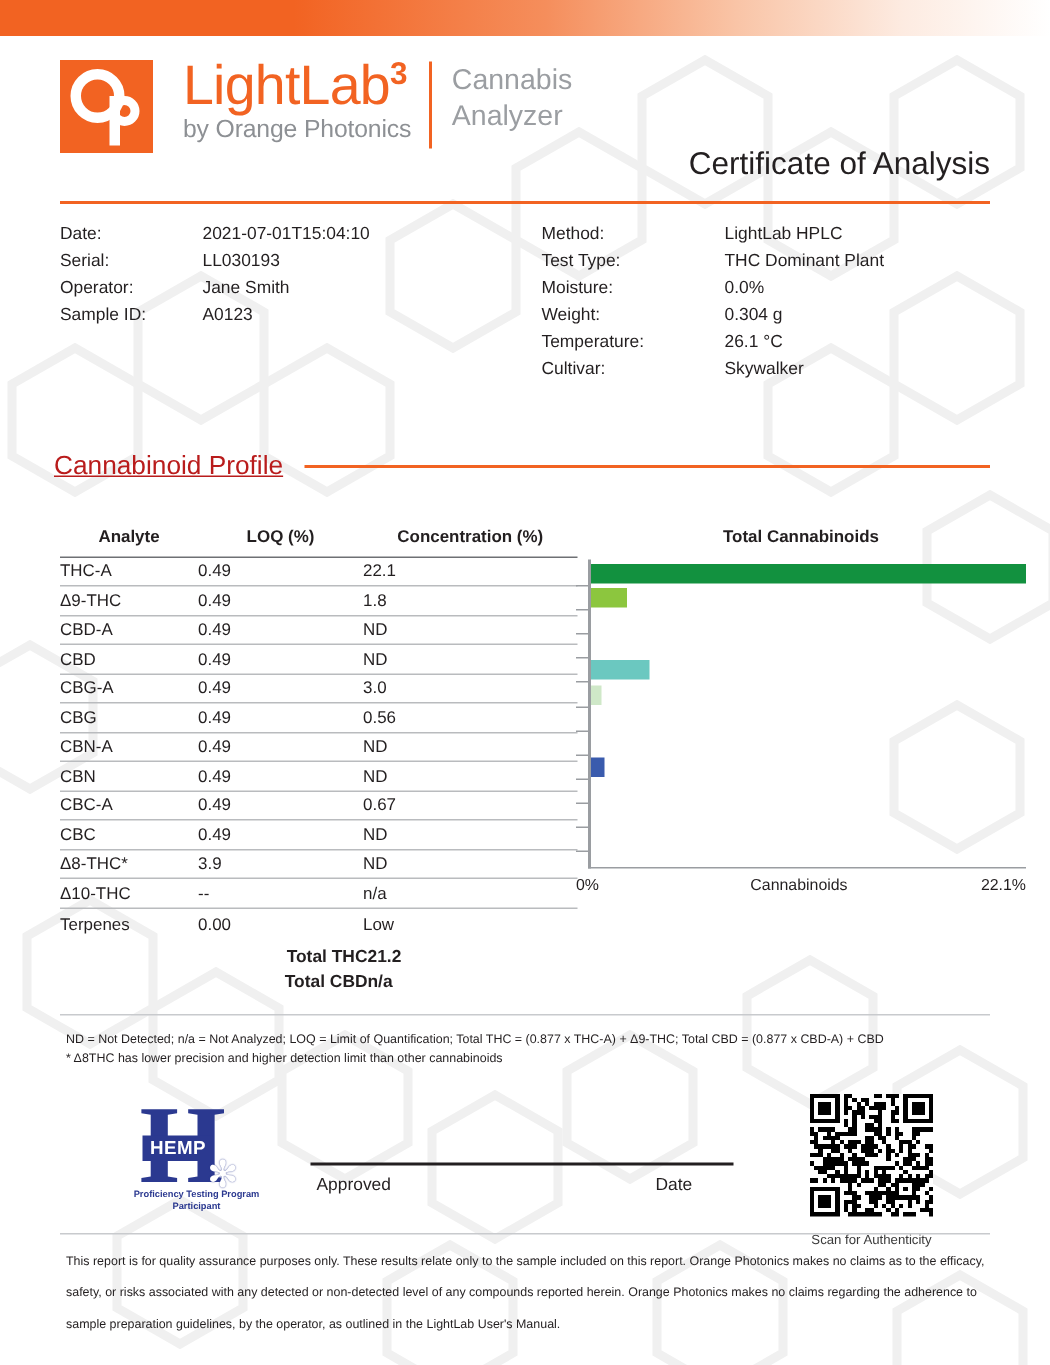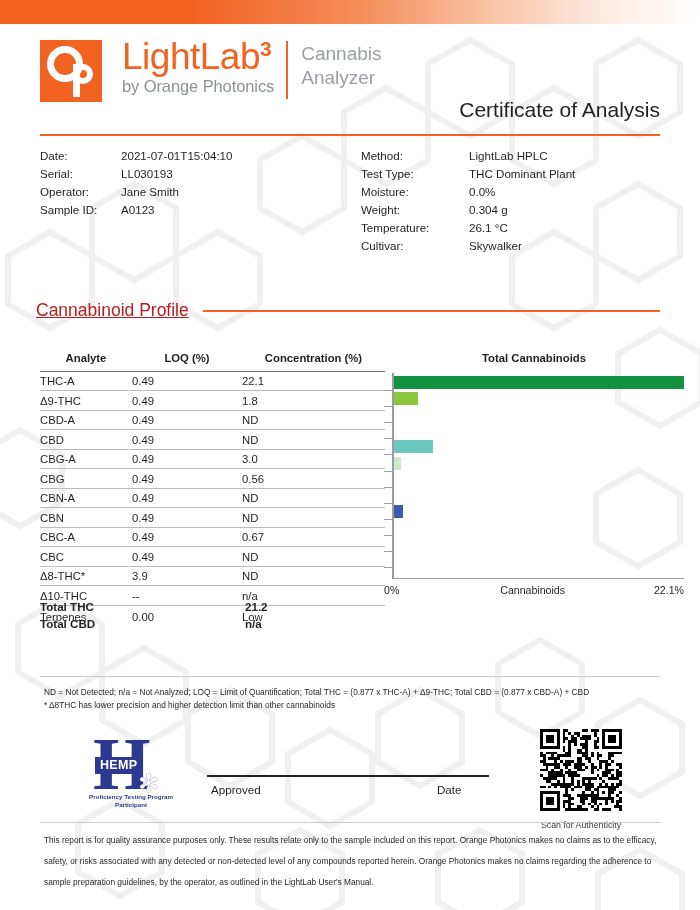--- a/index.html
+++ b/index.html
@@ -130,21 +130,21 @@
 
   
   .meta {
     position: absolute;
     top: 147px;
     font-size: 11.6px;
     line-height: 18.1px;
   }
   .meta-left { left: 40px; width: 300px; }
   .meta-right { left: 361px; width: 300px; }
-  .meta-row { display: flex; }
+  .meta-row { display: flex; gap: 14px; }
   .meta-key { width: 81px; flex: none; }
   .meta-right .meta-key { width: 108px; }
   .meta-val { }
 
   
   .section-head {
     position: absolute;
     left: 36px; top: 300px;
     width: 624px;
     display: flex;
@@ -236,24 +236,25 @@
     width: 300px;
     font-size: 10.6px;
     display: flex;
     justify-content: space-between;
   }
   .axis-labels .mid { margin-left: 12px; }
 
   
   .totals {
     position: absolute;
-    left: 40px; top: 599px;
+    left: 40px; top: 630px;
     font-size: 11.6px;
     font-weight: bold;
     line-height: 16.5px;
+    text-align: right;
   }
   .totals .trow { display: flex; }
   .totals .tkey { width: 205px; flex: none; }
 
   
   .rule-gray {
     position: absolute;
     left: 40px; top: 676px;
     width: 620px; height: 1px;
     background: #c8cacd;

